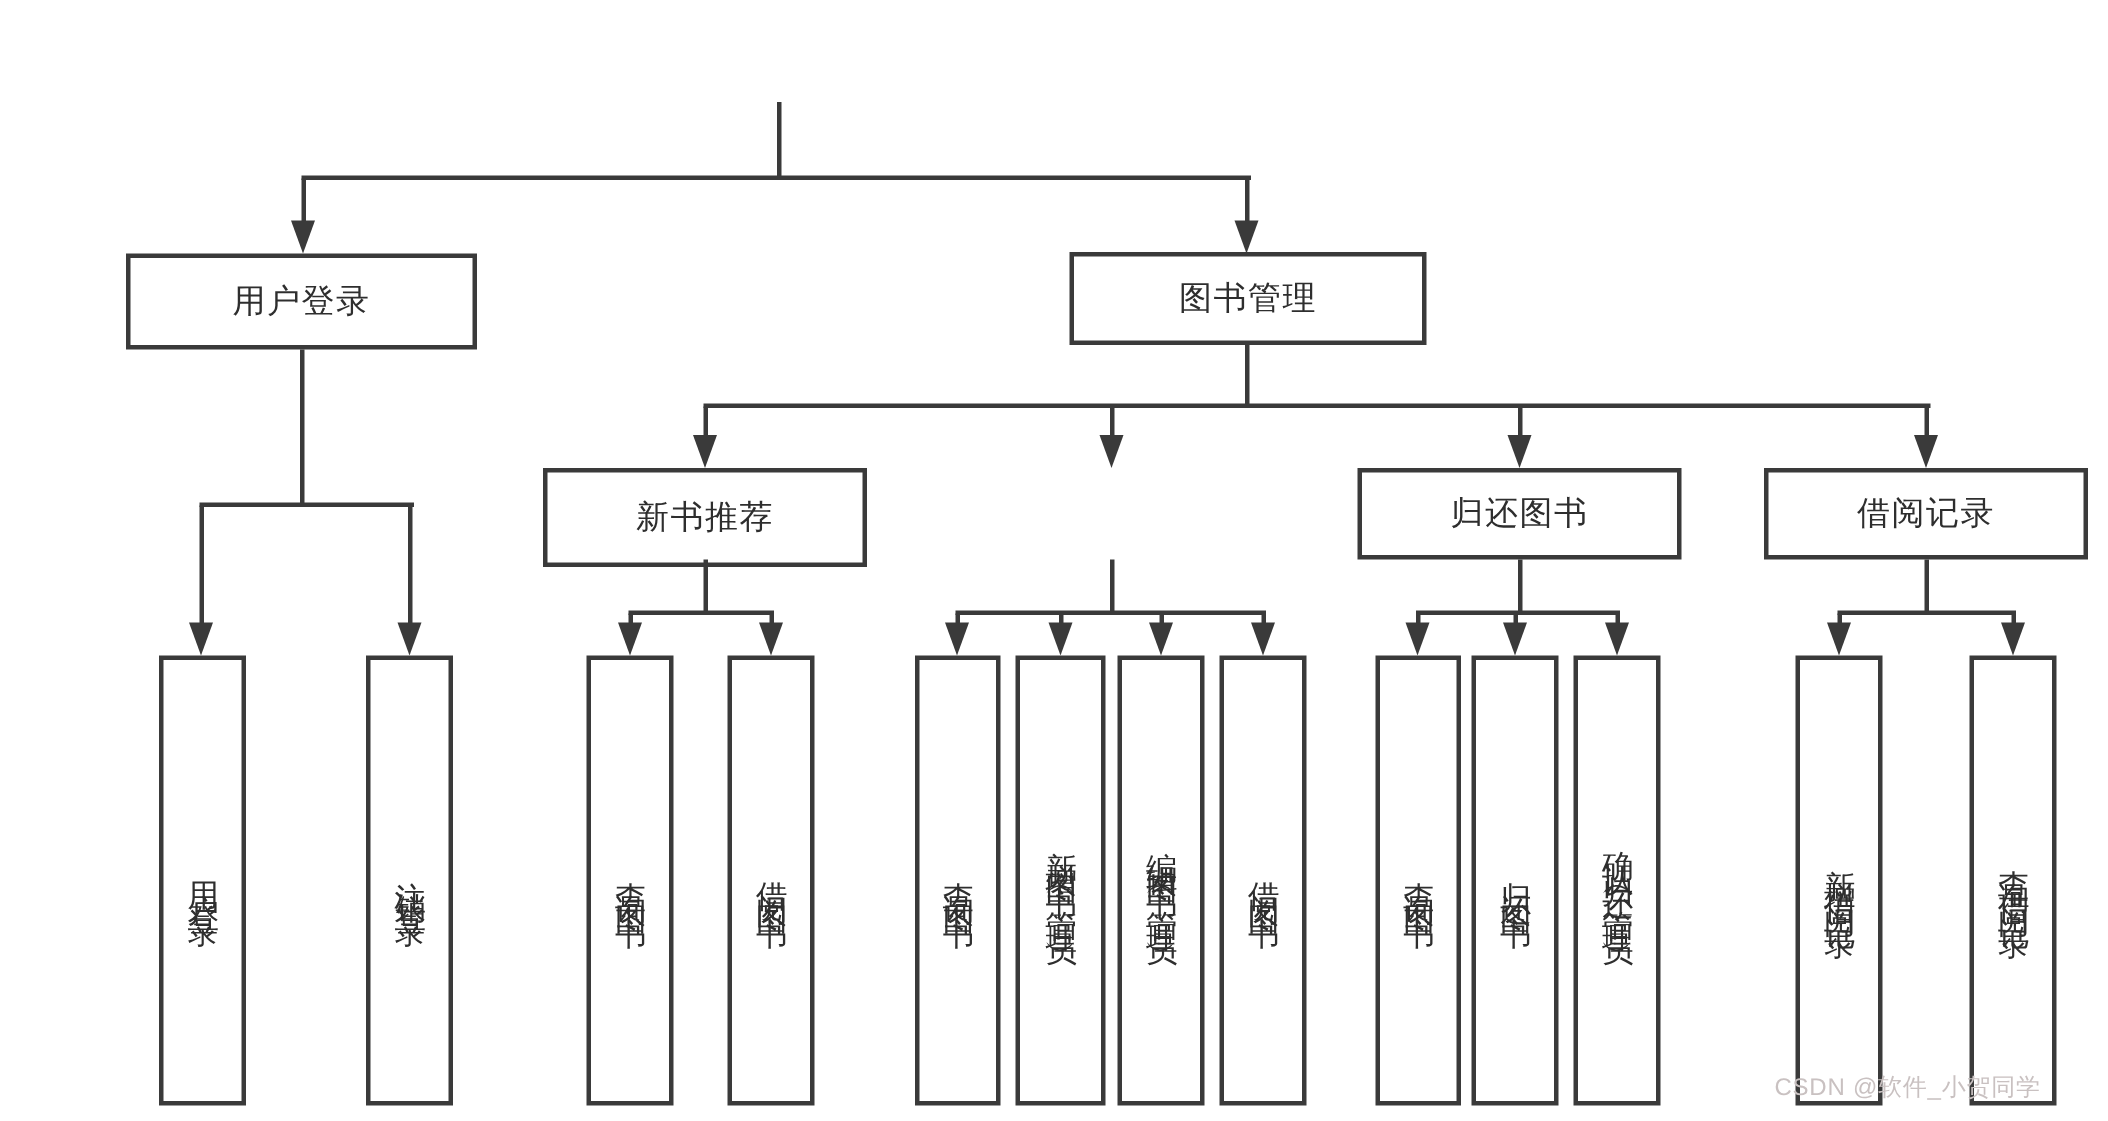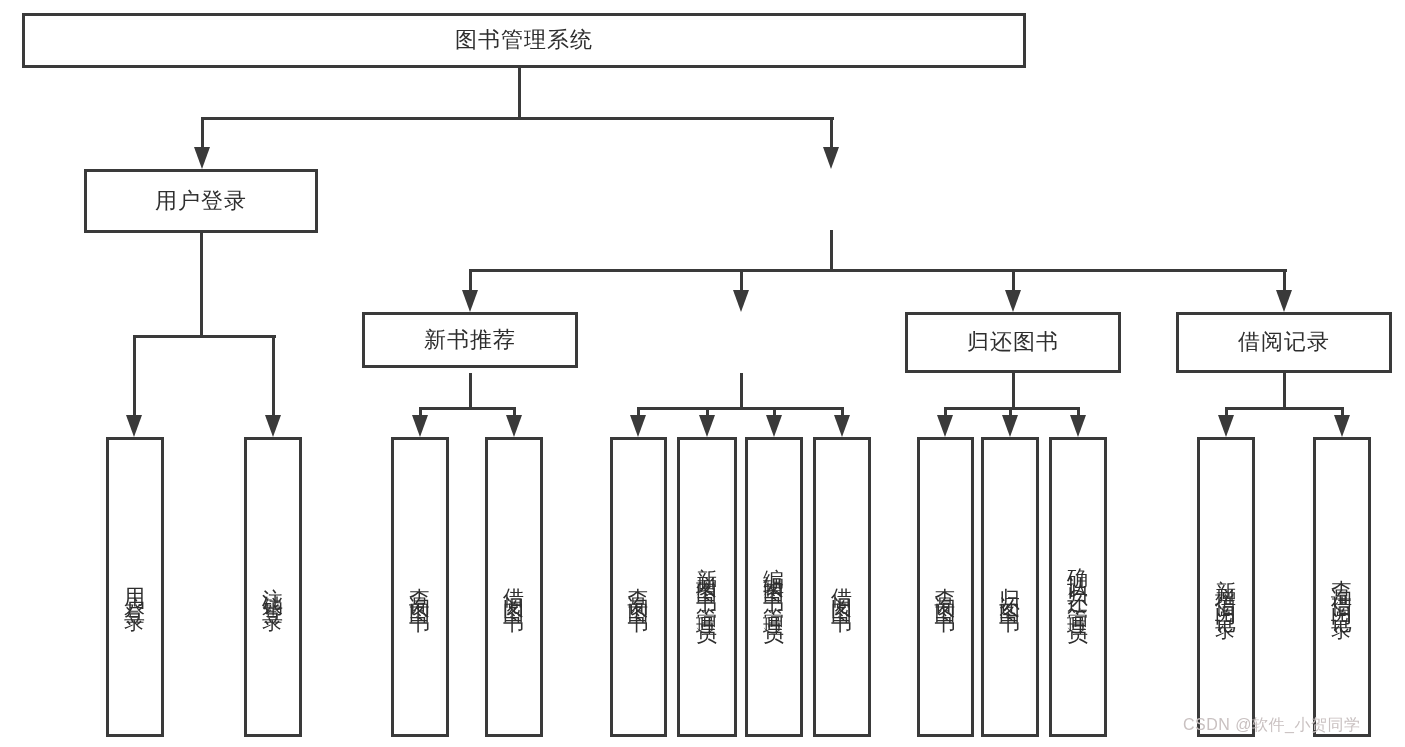--- a/index.html
+++ b/index.html
@@ -51,29 +51,29 @@
     letter-spacing:0.5px;
     white-space:nowrap;
     z-index:5;
   }
 </style>
 </head>
 <body>
 
 <div id="canvas">
 
-  <div class="box hbox" style="left:22px;top:13px;width:1004px;height:55px;">
-    <span>图书管理系统</span>
-  </div>
 
   <div class="box hbox" style="left:84px;top:169px;width:234px;height:64px;">
     <span>用户登录</span>
   </div>
+  <div class="box hbox" style="left:713px;top:168px;width:238px;height:62px;">
+    <span>图书管理</span>
+  </div>
 
-  <div class="box hbox" style="left:362px;top:312px;width:216px;height:56px;align-items:center;">
+  <div class="box hbox" style="left:362px;top:312px;width:216px;height:66px;align-items:center;">
     <span>新书推荐</span>
   </div>
   <div class="box hbox" style="left:905px;top:312px;width:216px;height:61px;">
     <span>归还图书</span>
   </div>
   <div class="box hbox" style="left:1176px;top:312px;width:216px;height:61px;">
     <span>借阅记录</span>
   </div>
 
   <div class="box vbox" style="left:106px;width:58px;">

